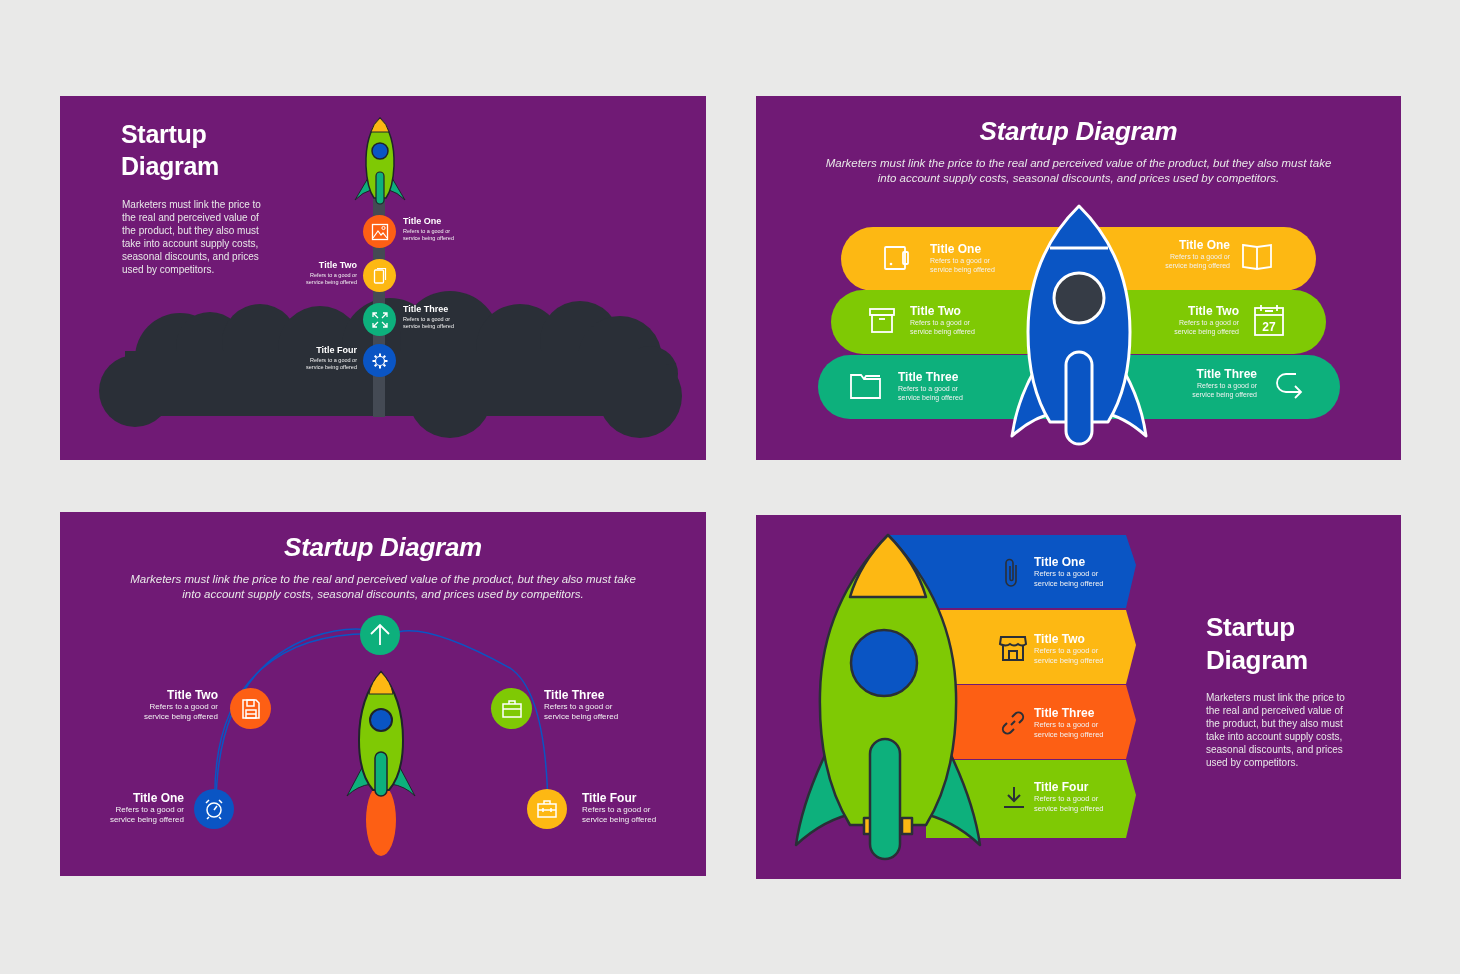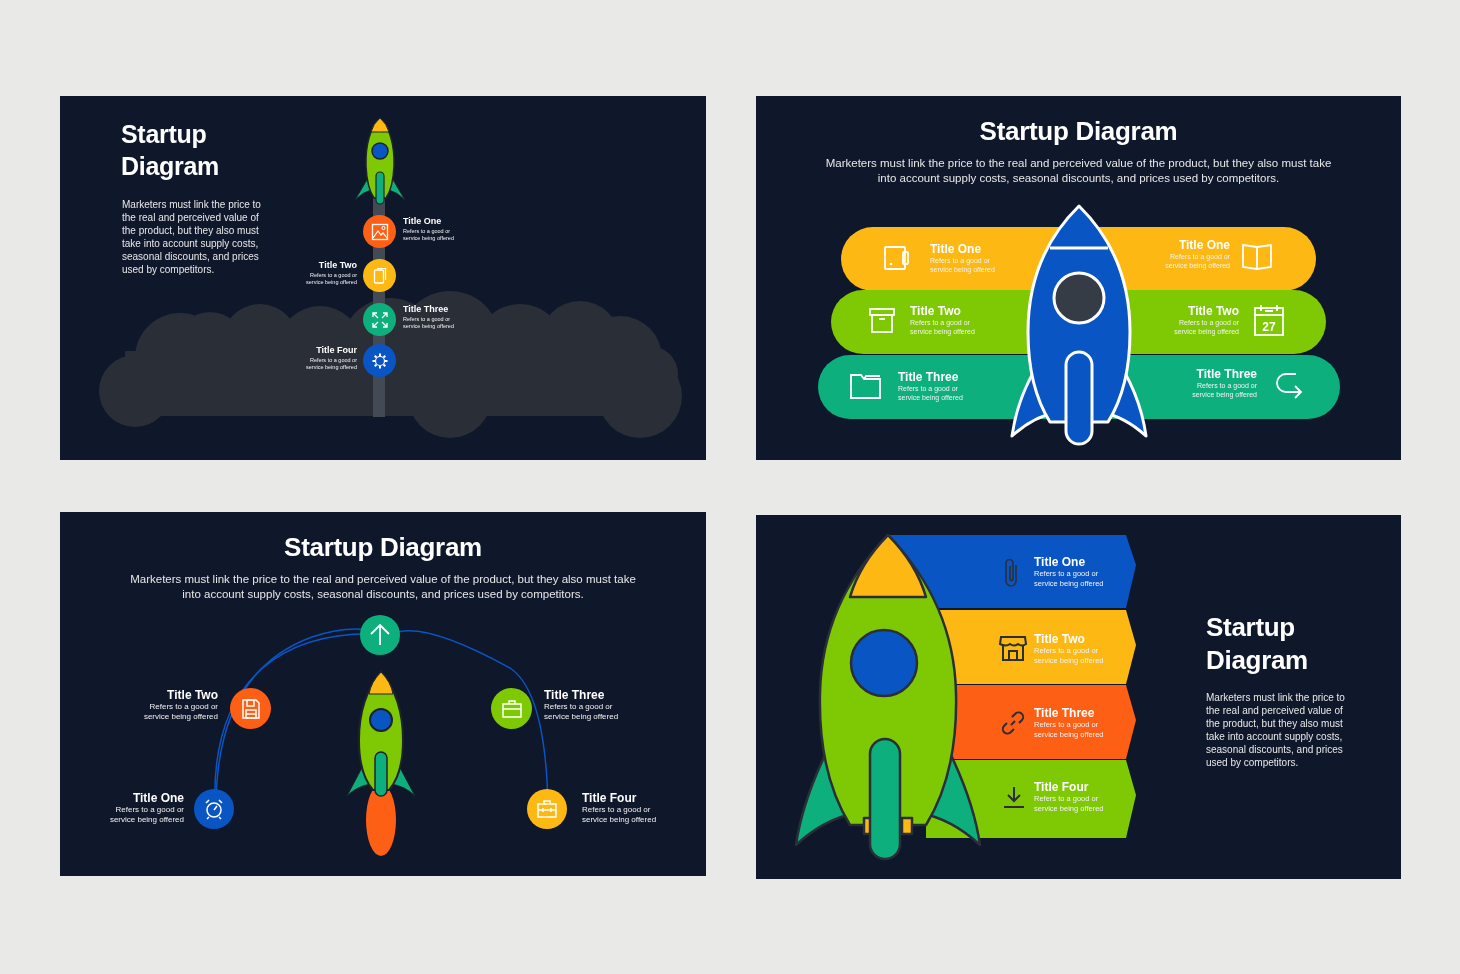--- a/index.html
+++ b/index.html
@@ -1,31 +1,31 @@
 <!DOCTYPE html>
 <html><head>
 <meta charset="utf-8">
 <style>
   * { box-sizing: border-box; margin: 0; padding: 0; }
   html, body { width: 1460px; height: 974px; background: #e9e9e8; overflow: hidden; }
   body { position: relative; font-family: "Liberation Sans", "DejaVu Sans", sans-serif; color: #fff; }
-  .slide { position: absolute; background: #0f172a; overflow: hidden; }
+  .slide { position: absolute; background: #701a75; overflow: hidden; }
   #s1 { left: 60px; top: 96px; width: 646px; height: 364px; }
   #s2 { left: 756px; top: 96px; width: 645px; height: 364px; }
   #s3 { left: 60px; top: 512px; width: 646px; height: 364px; }
   #s4 { left: 756px; top: 515px; width: 645px; height: 364px; }
   .abs { position: absolute; }
   .h-title { font-weight: bold; color: #fff; letter-spacing: -0.3px; }
   .body-txt { color: #e8e8e8; }
   .item-title { font-weight: bold; color: #fff; white-space: nowrap; }
   .item-desc { color: #f2f2f2; white-space: nowrap; }
   svg { display: block; }
   .circle { position: absolute; border-radius: 50%; display: flex; align-items: center; justify-content: center; }
   .pill { position: absolute; border-radius: 32px; }
-  .center { text-align: center; }
+  .center { text-align: center; font-style: italic; }
   .right { text-align: right; }
 </style>
 </head>
 <body>
 
 <div id="s1" class="slide">
 
   <svg class="abs" style="left:0;top:0" width="646" height="364">
     <g fill="#2a2f37">
       <circle cx="120" cy="262" r="45"></circle>

